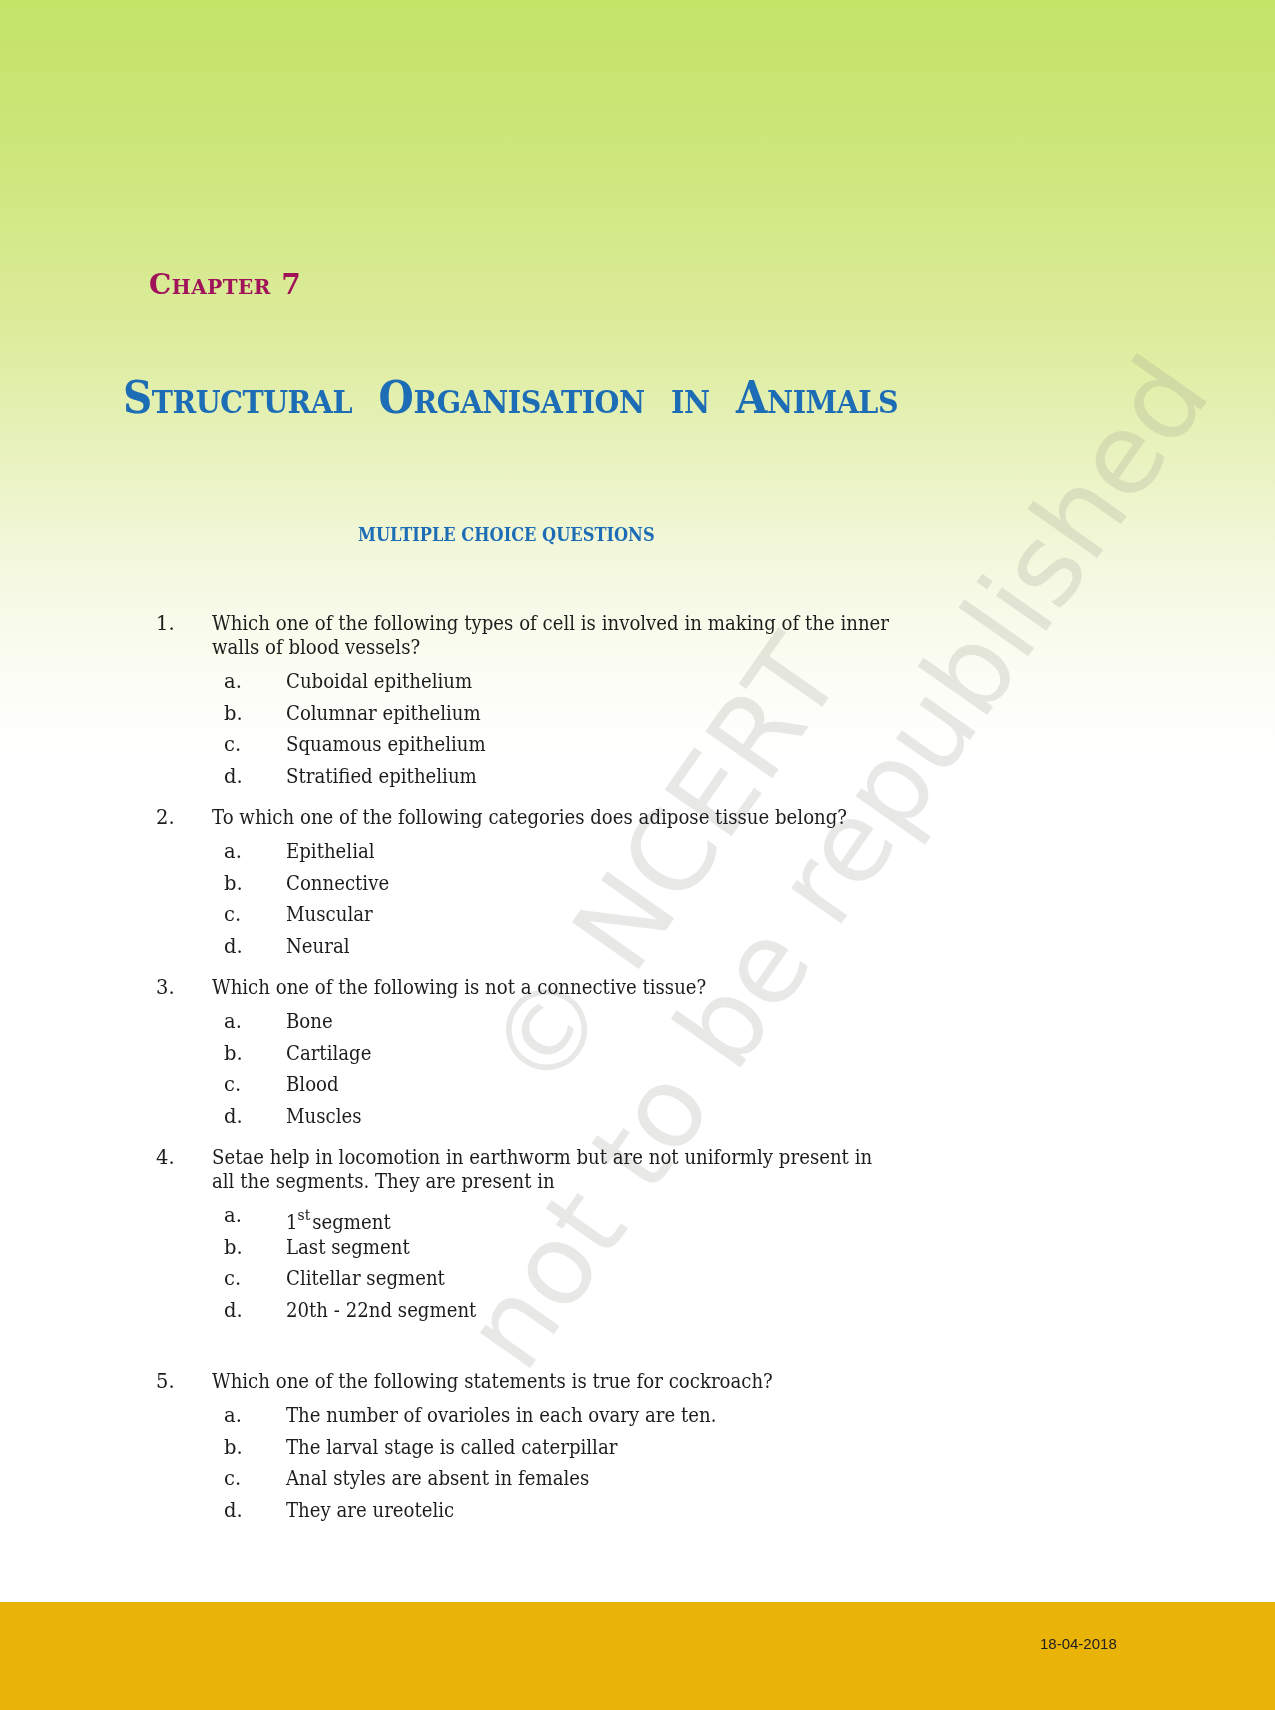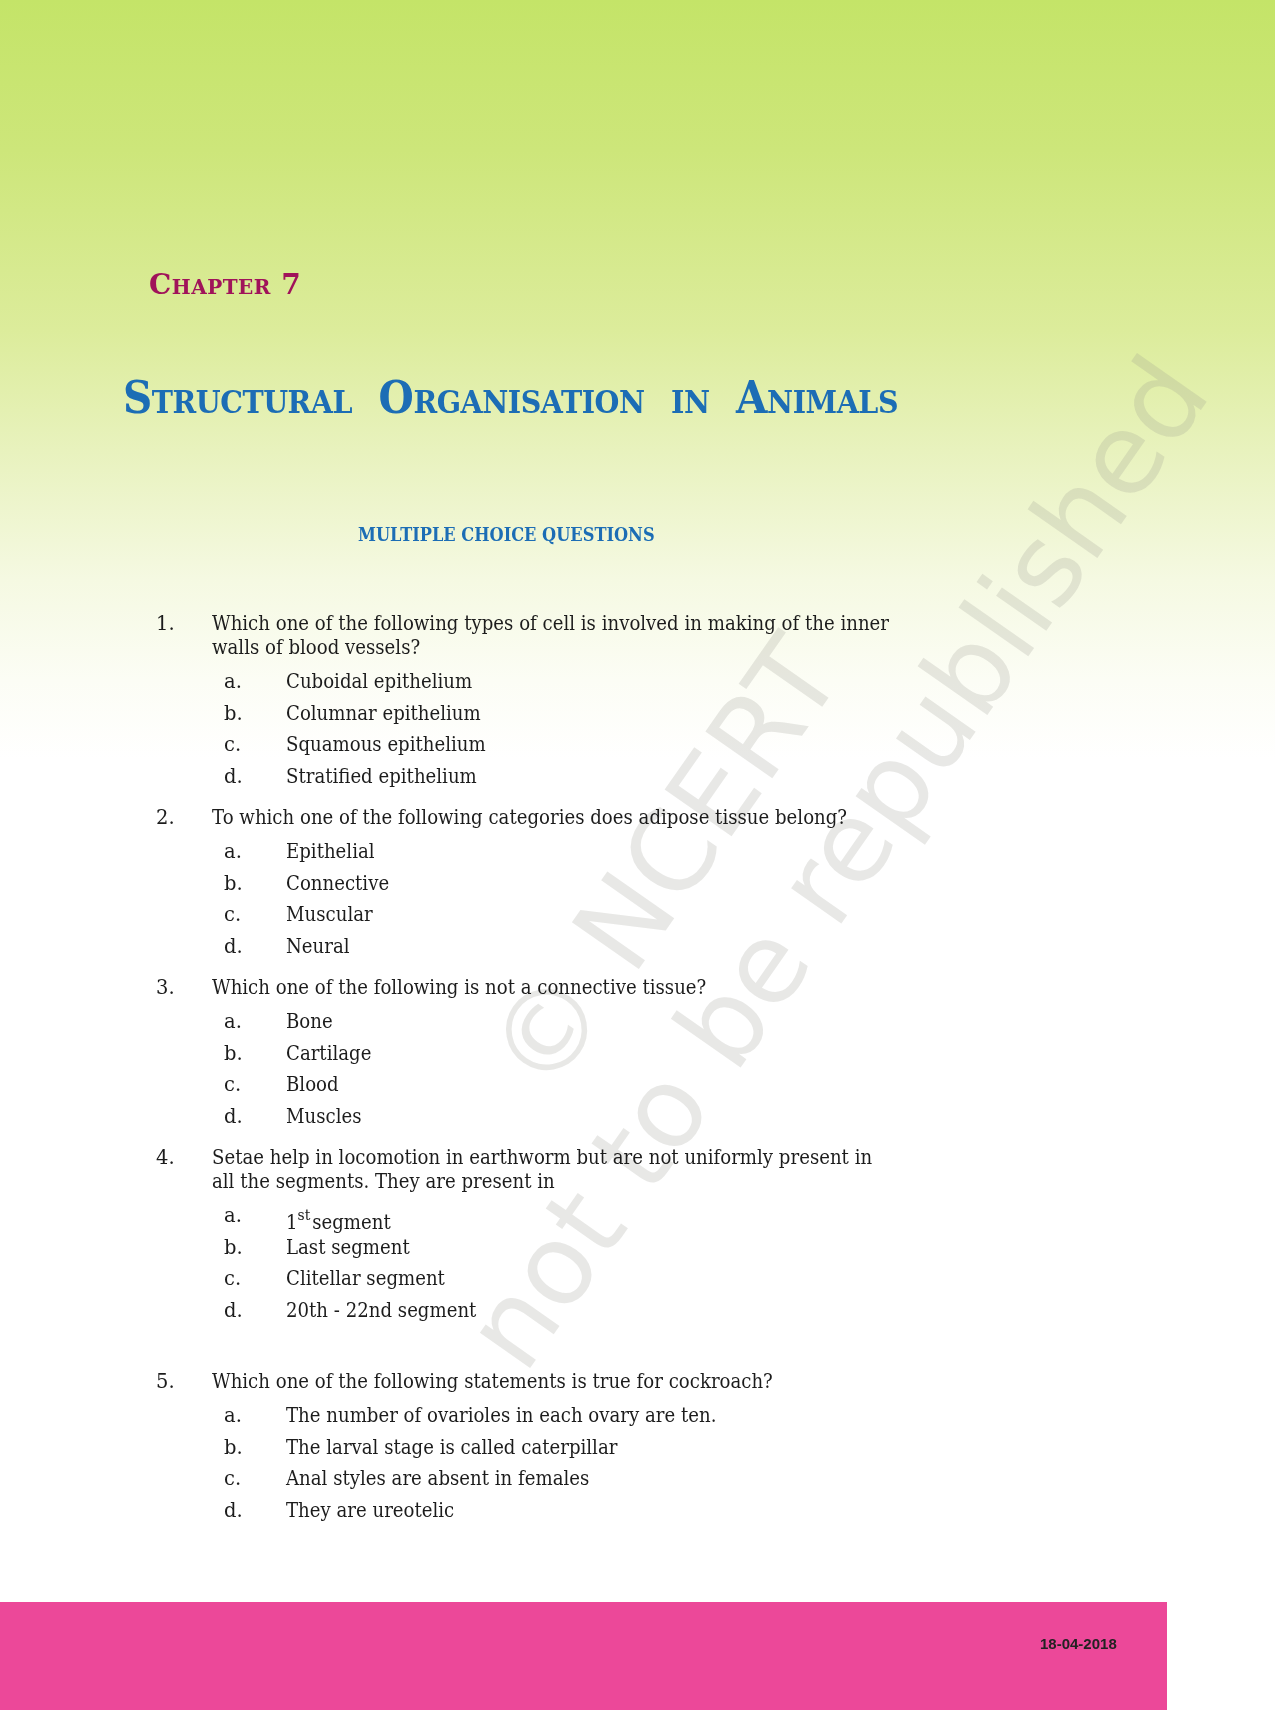--- a/index.html
+++ b/index.html
@@ -44,23 +44,22 @@
   .q-num { width: 56px; flex: none; }
   .q-text { flex: 1; transform: scaleX(0.93); transform-origin: left top; white-space: nowrap; }
   .q-text .line { display: block; }
   .options { list-style: none; margin: 6px 0 0 0; padding: 0; }
   .option { display: flex; line-height: 31.5px; height: 31.5px; }
   .opt-label { width: 62px; flex: none; padding-left: 68px; box-sizing: content-box; }
   .opt-text { transform: scaleX(0.93); transform-origin: left center; white-space: nowrap; }
   .opt-text sup { font-size: 15px; vertical-align: 9px; margin-right: 2px; }
   .q5 { margin-top: 44px; }
   .footer {
-    position: absolute; left: 0; top: 1602px; width: 1167px; height: 108px;
-    background: #ec4899;
-    font-weight: bold;
+    position: absolute; left: 0; top: 1602px; width: 1275px; height: 108px;
+    background: #eab308;
   }
   .footer-date {
     position: absolute; left: 1040px; top: 33px;
     font-family: "Liberation Sans", sans-serif; font-size: 15px; color: #222;
   }
 </style>
 </head>
 <body>
 
 <div class="chapter-label">Chapter 7</div>

